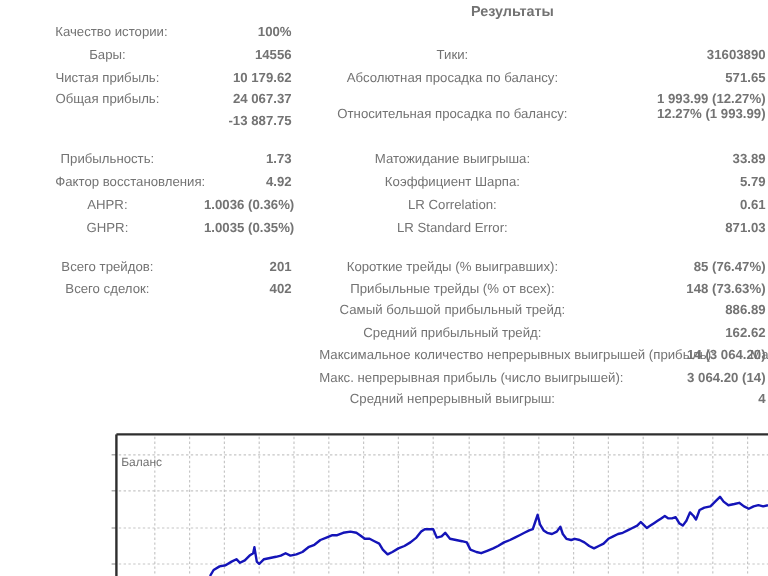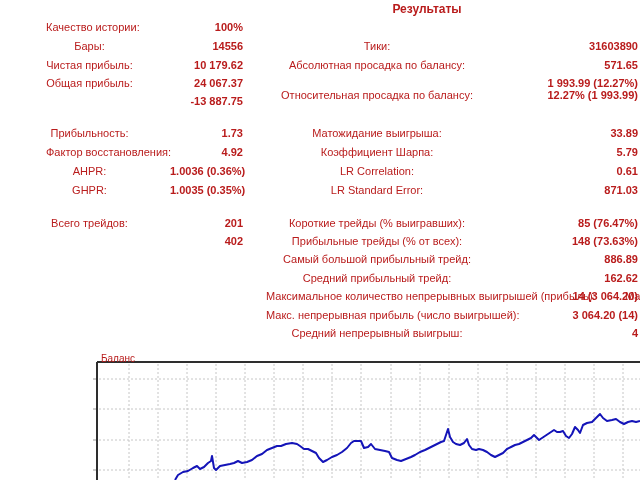--- a/index.html
+++ b/index.html
@@ -1,40 +1,40 @@
 <!DOCTYPE html>
 <html><head>
 <meta charset="utf-8">
 <style>
   html,body { margin:0; padding:0; background:#fff; }
   * { box-sizing:border-box; }
   .screen {
     position:relative; width:640px; height:480px; background:#ffffff;
-    overflow:hidden; font-family:"Liberation Sans", sans-serif; color:#b91c1c;
+    overflow:hidden; font-family:"Liberation Sans", sans-serif; color:#737373;
   }
   .page-title {
     position:absolute; top:2px; left:327px; width:200px; text-align:center;
     font-size:12px; font-weight:bold; white-space:nowrap;
   }
   .row { position:absolute; left:0; top:0; width:640px; height:14px;
          font-size:11px; line-height:14px; }
   .row span { position:absolute; top:0; white-space:nowrap; }
   .lbl { text-align:center; font-weight:normal;padding-left:46px; }
   .val { text-align:right; font-weight:bold;margin-left:32px; }
   .l-lbl { left:0;   width:133px; }
   .l-val { left:138px; width:73px; }
   .r-lbl { left:220px; width:268px; }
   .r-val { left:490px; width:116px; }
   .clipped-label {
     position:absolute; left:625px; top:289px; width:60px;
     font-size:11px; line-height:14px; white-space:nowrap;
   }
   .chart-area { position:absolute; left:0; top:0; width:640px; height:480px; }
   .chart-title {
-    position:absolute; left:101px; top:353px; font-size:10px; line-height:12px;
+    position:absolute; left:101px; top:380px; font-size:10px; line-height:12px;
     white-space:nowrap;
   }
 </style>
 </head>
 <body>
 
 <div class="screen">
 
   <div class="page-title">Результаты</div>
 
@@ -71,20 +71,21 @@
     </div>
   <div class="row" style="top:183px">
       <span class="lbl l-lbl">GHPR:</span>
       <span class="val l-val">1.0035 (0.35%)</span>
     </div>
   <div class="row" style="top:216px">
       <span class="lbl l-lbl">Всего трейдов:</span>
       <span class="val l-val">201</span>
     </div>
   <div class="row" style="top:234px">
+      <span class="lbl l-lbl">Всего сделок:</span>
       <span class="val l-val">402</span>
     </div>
 
   <div class="row" style="top:39px">
       <span class="lbl r-lbl">Тики:</span>
       <span class="val r-val">31603890</span>
     </div>
   <div class="row" style="top:58px">
       <span class="lbl r-lbl">Абсолютная просадка по балансу:</span>
       <span class="val r-val">571.65</span>

